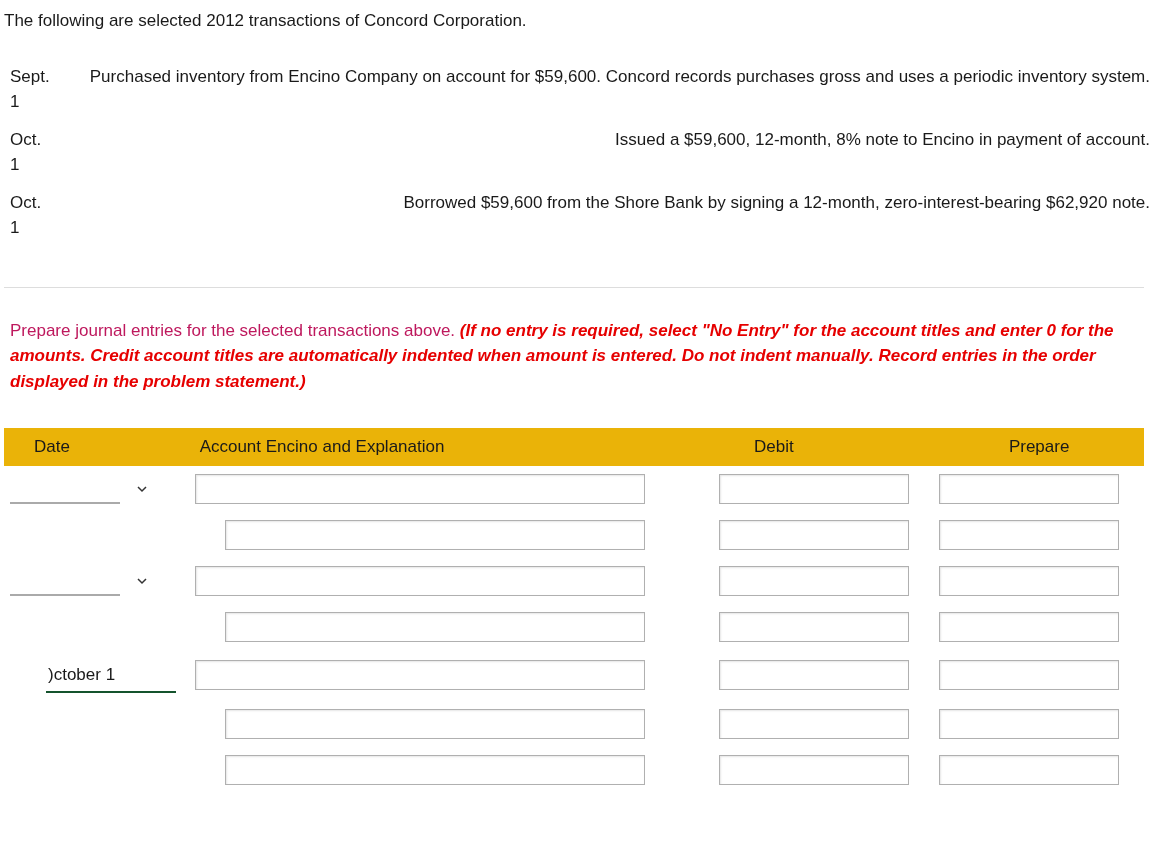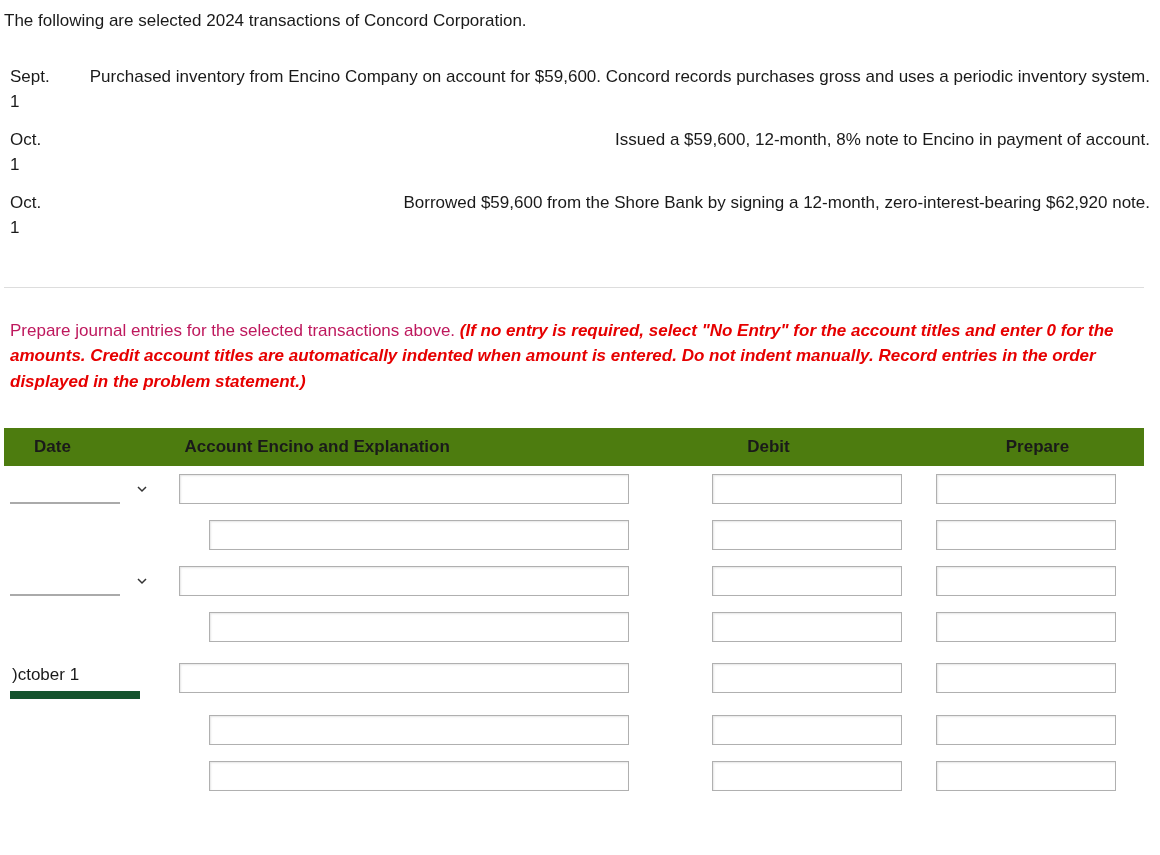--- a/index.html
+++ b/index.html
@@ -38,22 +38,22 @@
     .instructions { padding: 30px 6px 20px 6px; }
     .instr-black { color: #be185d; }
     .instr-red { color: #e60000; font-style: italic; font-weight: bold; }
     
     .je-table { 
       width: 100%; 
       border-collapse: collapse; 
       margin-top: 14px;
     }
     .je-table thead th { 
-      background: #4d7c0f; 
-      font-weight: bold; 
+      background: #eab308; 
+      font-weight: normal; 
       text-align: left; 
       padding: 6px 10px; 
       font-size: 17px;
     }
     .je-table thead th.col-date { width: 160px; padding-left: 30px; }
     .je-table thead th.col-acct { width: 500px; }
     .je-table thead th.col-debit { width: 210px; padding-left: 40px; }
     .je-table thead th.col-credit { width: 200px; text-align: center; }
     
     .je-table td { padding: 8px 5px; vertical-align: middle; }
@@ -103,30 +103,31 @@
       padding: 3px 6px; 
       font-size: 15px; 
       font-family: inherit;
       box-shadow: inset 1px 1px 2px rgba(0,0,0,0.1);
     }
     .amt-credit { width: 180px; }
     
     .date-static { 
       display: inline-block; 
       width: 130px; 
-      border-bottom: 8px solid #14532d; 
+      border-bottom: 2px solid #14532d; 
       padding: 4px 2px; 
       font-size: 17px;
+      margin-left: 36px;
     }
   </style>
 </head>
 <body>
 
 <div class="container">
-  <div class="intro">The following are selected 2024 transactions of Concord Corporation.</div>
+  <div class="intro">The following are selected 2012 transactions of Concord Corporation.</div>
 
   <div class="trans-table">
     <div class="trans-row">
       <div class="trans-date">
         <span>Sept.</span><br><span>1</span>
       </div>
       <div class="trans-desc">Purchased inventory from Encino Company on account for $59,600. Concord records purchases gross and uses a periodic inventory system.</div>
     </div>
     <div class="trans-row">
       <div class="trans-date">

